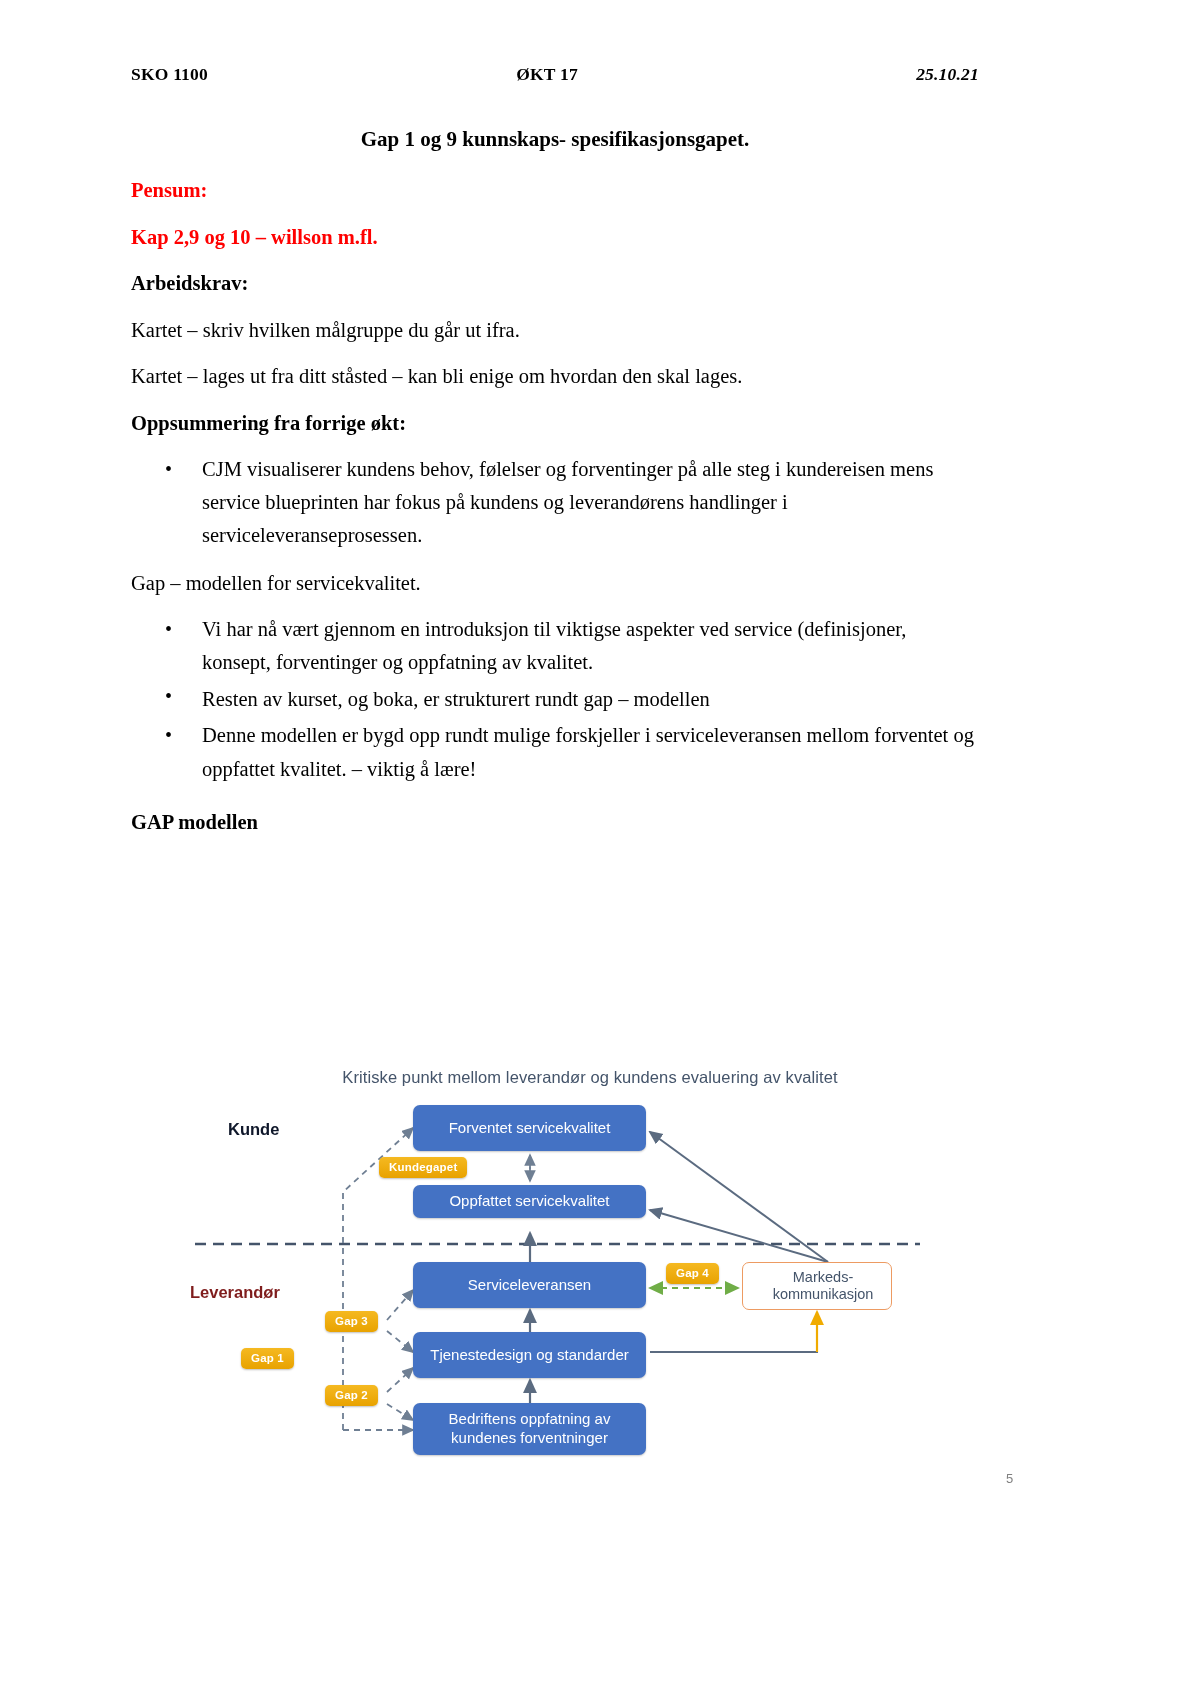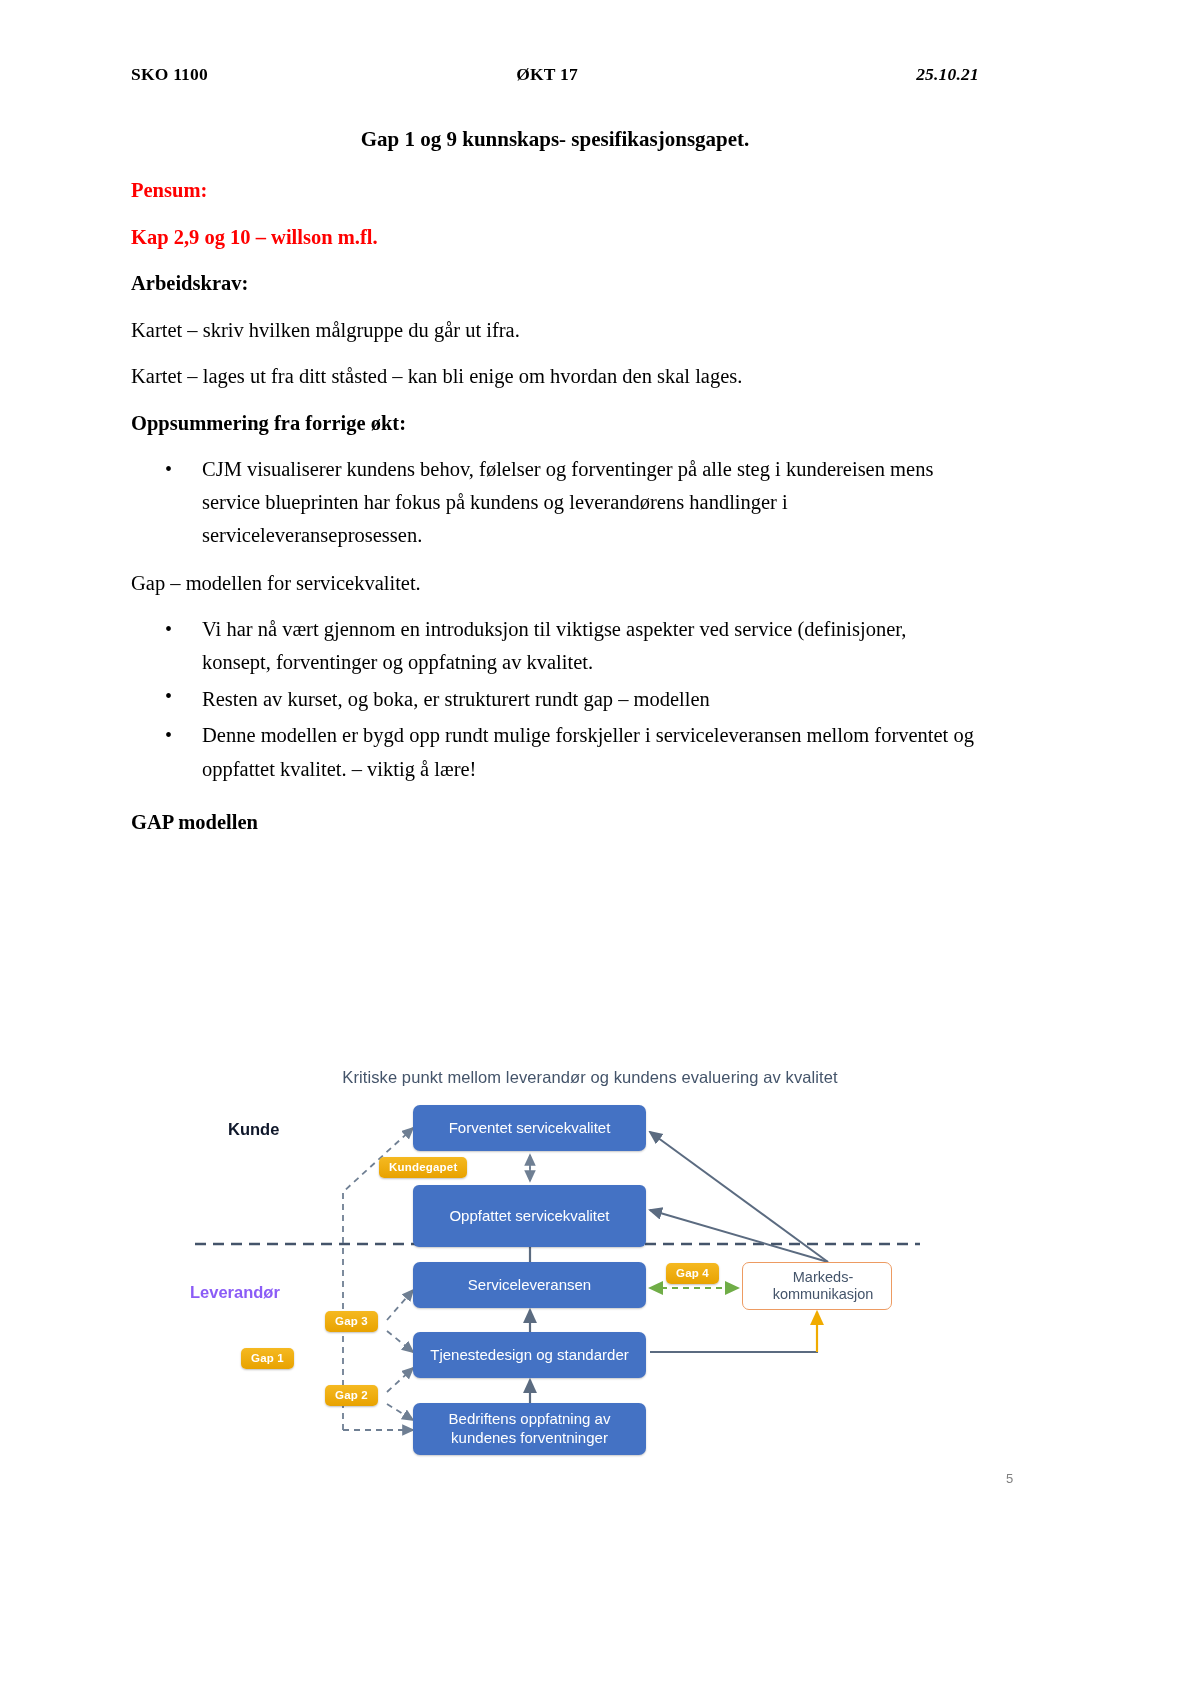--- a/index.html
+++ b/index.html
@@ -114,41 +114,41 @@
     left: 48px;
     top: 80px;
     color: #0f172a;
     font-weight: bold;
     font-size: 16.5px;
   }
   .label-leverandor {
     position: absolute;
     left: 10px;
     top: 243px;
-    color: #8b5cf6;
+    color: #7f1d1d;
     font-weight: bold;
     font-size: 16.5px;
   }
   .bluebox {
     position: absolute;
     background: #4472c4;
     color: #ffffff;
     border-radius: 7px;
     display: flex;
     align-items: center;
     justify-content: center;
     text-align: center;
     font-size: 15px;
     line-height: 1.25;
     box-shadow: 0 1px 2px rgba(0,0,0,.22);
     padding: 0 6px;
     box-sizing: border-box;
   }
   .box-forventet   { left: 233px; top: 65px;  width: 233px; height: 46px; }
-  .box-oppfattet   { left: 233px; top: 145px; width: 233px; height: 62px; border-radius: 6px; }
+  .box-oppfattet   { left: 233px; top: 145px; width: 233px; height: 33px; }
   .box-service     { left: 233px; top: 222px; width: 233px; height: 46px; }
   .box-tjeneste    { left: 233px; top: 292px; width: 233px; height: 46px; }
   .box-bedriftens  { left: 233px; top: 363px; width: 233px; height: 52px; }
 
   .orangebox {
     position: absolute;
     left: 562px;
     top: 222px;
     width: 150px;
     height: 48px;

